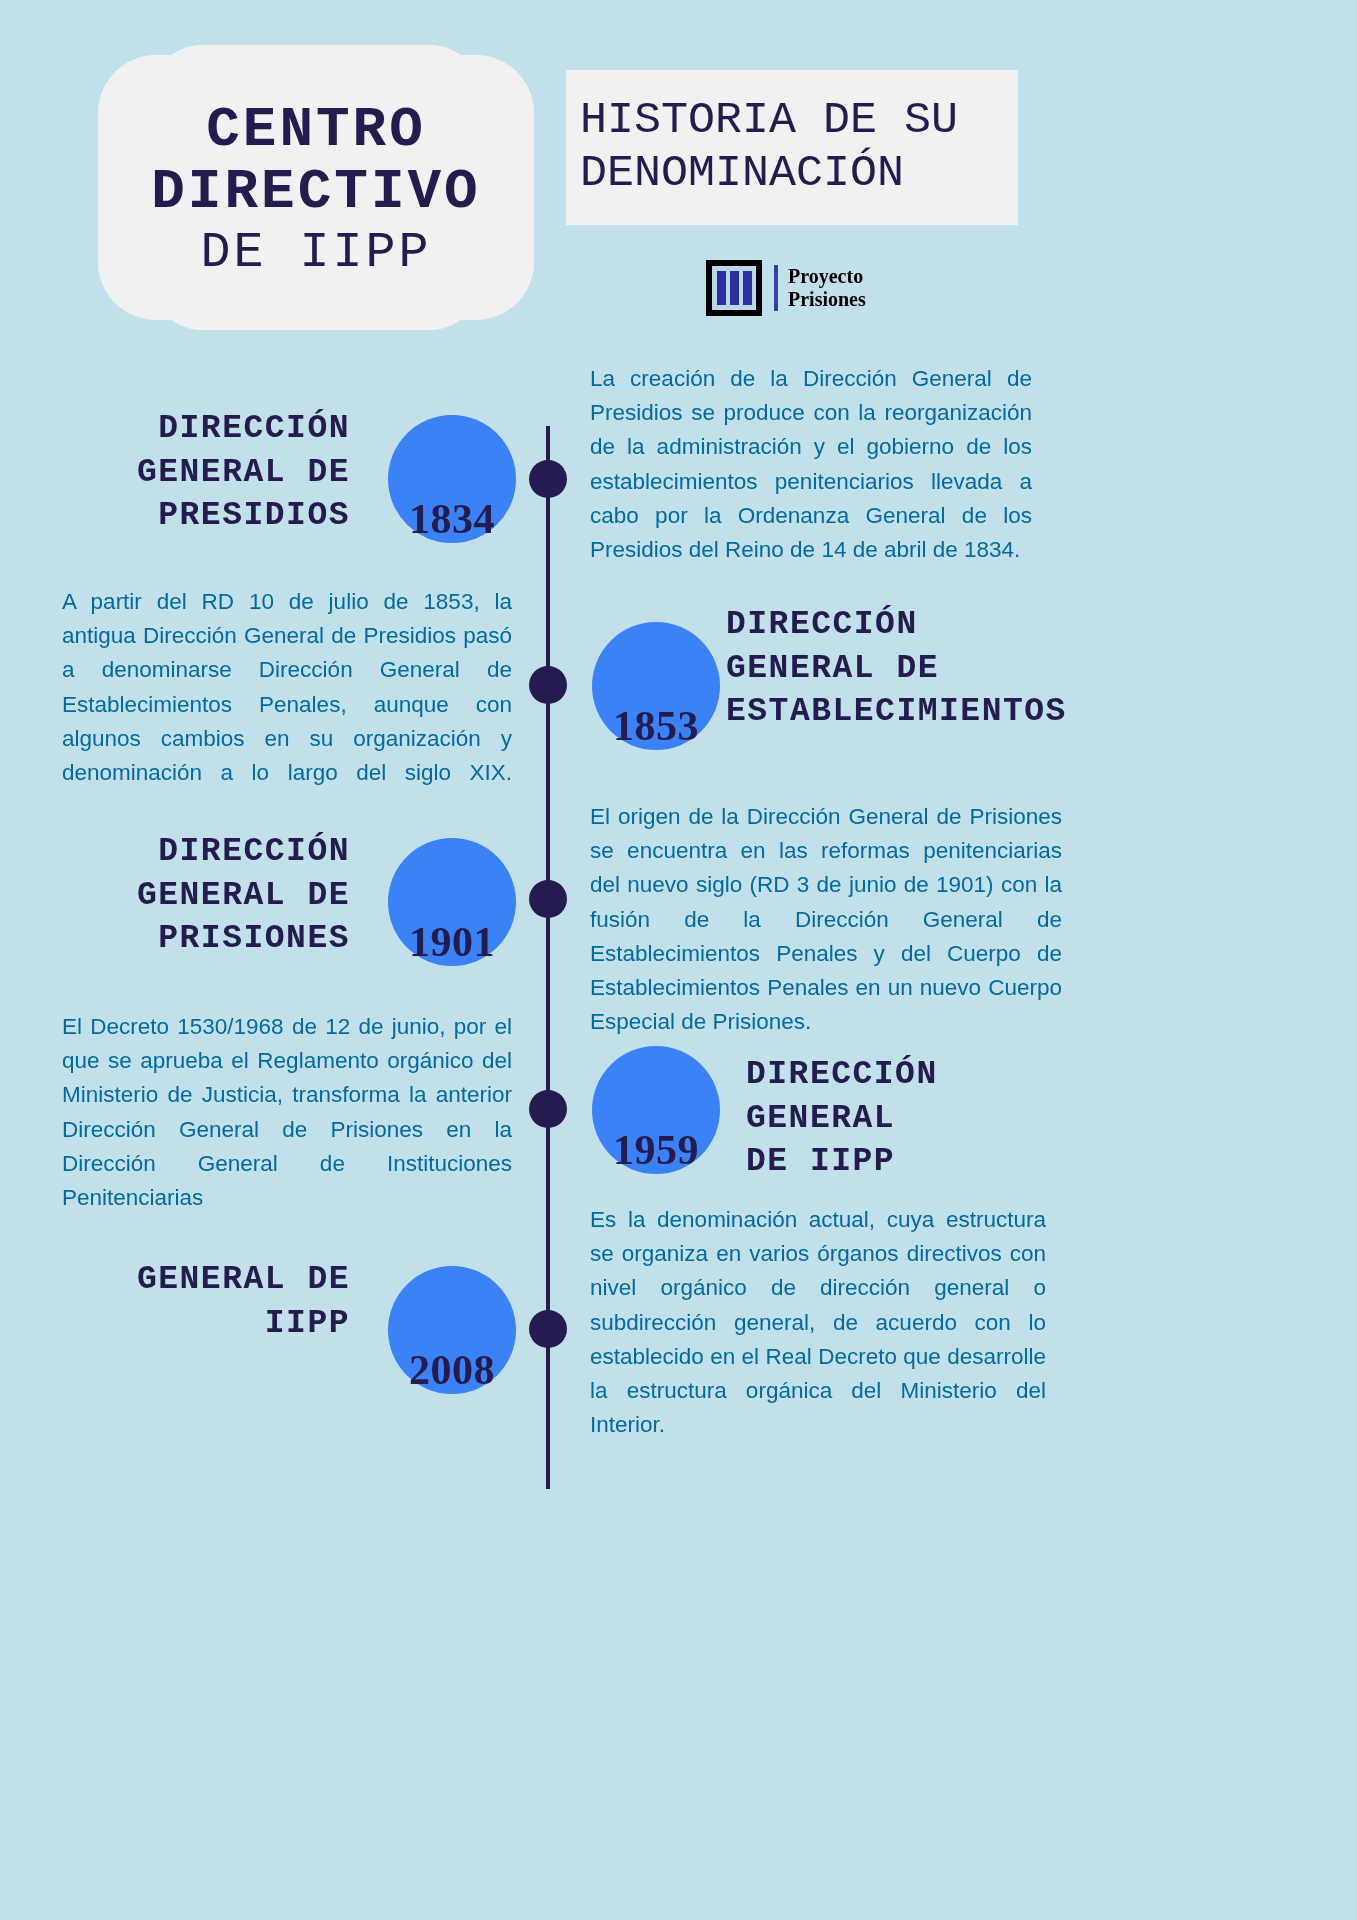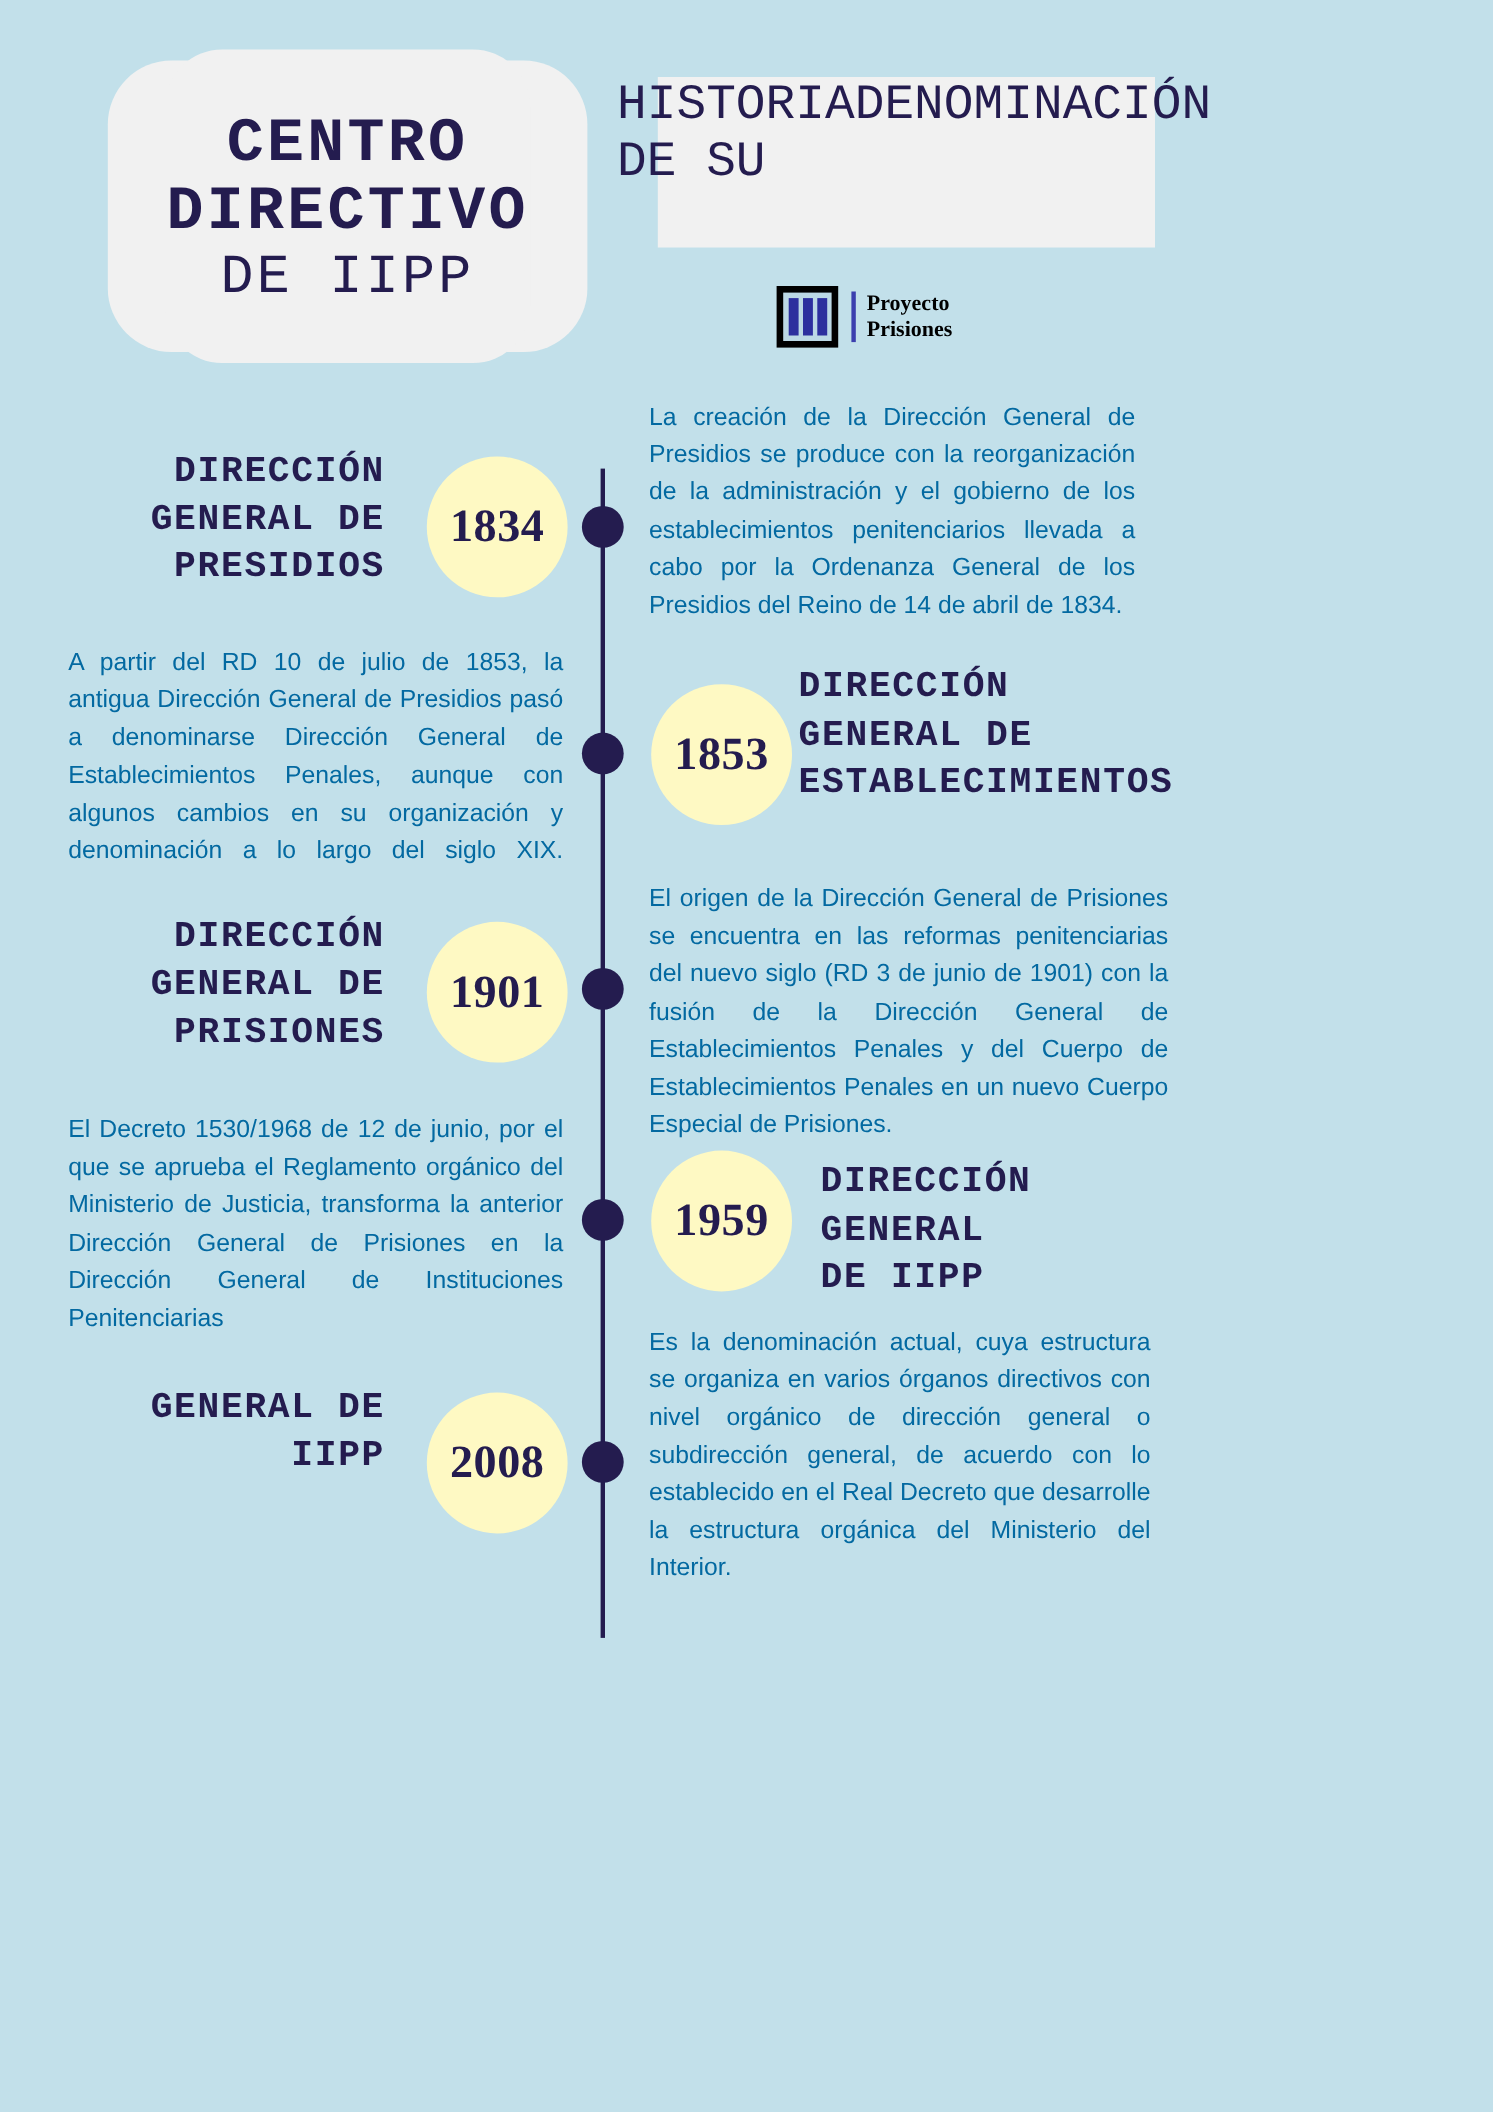--- a/index.html
+++ b/index.html
@@ -29,22 +29,22 @@
     font-family:"Liberation Mono", monospace;
     color:#241c4f;letter-spacing:1px;line-height:1.02;
   }
   .t-l1{font-size:56px;font-weight:bold;letter-spacing:3px;}
   .t-l2{font-size:56px;font-weight:bold;letter-spacing:3px;margin-top:4px;}
   .t-l3{font-size:50px;font-weight:normal;letter-spacing:3px;margin-top:6px;}
 
   .head-right{
     position:absolute;left:566px;top:70px;width:452px;height:155px;
     background:#f1f1f1;
-    display:flex;flex-direction:row;justify-content:center;
-    padding-left:14px;box-sizing:border-box;margin-left:32px;
+    display:flex;flex-direction:column;justify-content:center;
+    padding-left:14px;box-sizing:border-box;
   }
   .hr-line{
     font-family:"Liberation Mono", monospace;
     font-size:45px;color:#241c4f;letter-spacing:0px;line-height:1.16;font-weight:normal;
   }
 
   
   .logo-wrap{
     position:absolute;left:706px;top:252px;width:190px;height:72px;
     display:flex;align-items:center;
@@ -68,21 +68,21 @@
   .tl-line{
     position:absolute;left:546px;top:426px;width:4px;height:1063px;background:#241c4f;
   }
   .tl-dot{
     position:absolute;width:38px;height:38px;border-radius:50%;background:#241c4f;left:529px;
   }
 
   
   .year-circle{
     position:absolute;width:128px;height:128px;border-radius:50%;
-    background:#fef9c3;display:flex;align-items:center;justify-content:center;
+    background:#3b82f6;display:flex;align-items:flex-end;justify-content:center;
   }
   .year-circle span{
     font-family:"Liberation Serif", serif;font-weight:bold;
     font-size:42px;color:#241c4f;letter-spacing:0.5px;
   }
 
   
   .head-l,.head-r{
     position:absolute;
     font-family:"Liberation Mono", monospace;font-weight:bold;

